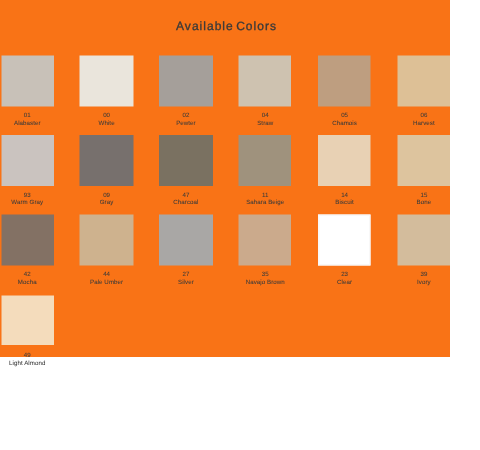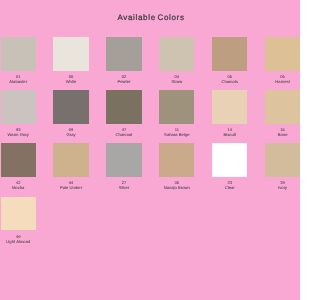--- a/index.html
+++ b/index.html
@@ -1,18 +1,18 @@
 <!DOCTYPE html>
 <html><head>
 <meta charset="utf-8">
 <style>
   html,body{margin:0;padding:0;}
   body{width:300px;height:300px;background:#ffffff;font-family:"Liberation Sans",sans-serif;overflow:hidden;
        -webkit-font-smoothing:antialiased;text-rendering:geometricPrecision;}
-  .page{position:relative;width:300px;height:300px;background:#f9a8d4;}
+  .page{position:relative;width:300px;height:238px;background:#f97316;}
   .title{position:absolute;left:1px;top:13.6px;width:300px;text-align:center;font-size:8px;line-height:8px;
          font-weight:400;color:#3a3a3a;-webkit-text-stroke:0.22px #3a3a3a;letter-spacing:.68px;word-spacing:-1.3px;}
   .cell{position:absolute;width:35.2px;}
   .sw{width:35.2px;height:33.7px;box-sizing:border-box;}
   .sw.outlined{border:0.5px solid #f8f8f8;}
   .num{font-size:4.1px;line-height:4px;text-align:center;color:#3b3b3b;margin-top:4.4px;-webkit-text-stroke:0.03px #3b3b3b;}
   .nm{font-size:4.1px;line-height:4px;text-align:center;color:#3b3b3b;margin-top:1px;white-space:nowrap;-webkit-text-stroke:0.03px #3b3b3b;letter-spacing:.05px;}
 </style>
 </head>
 <body>

